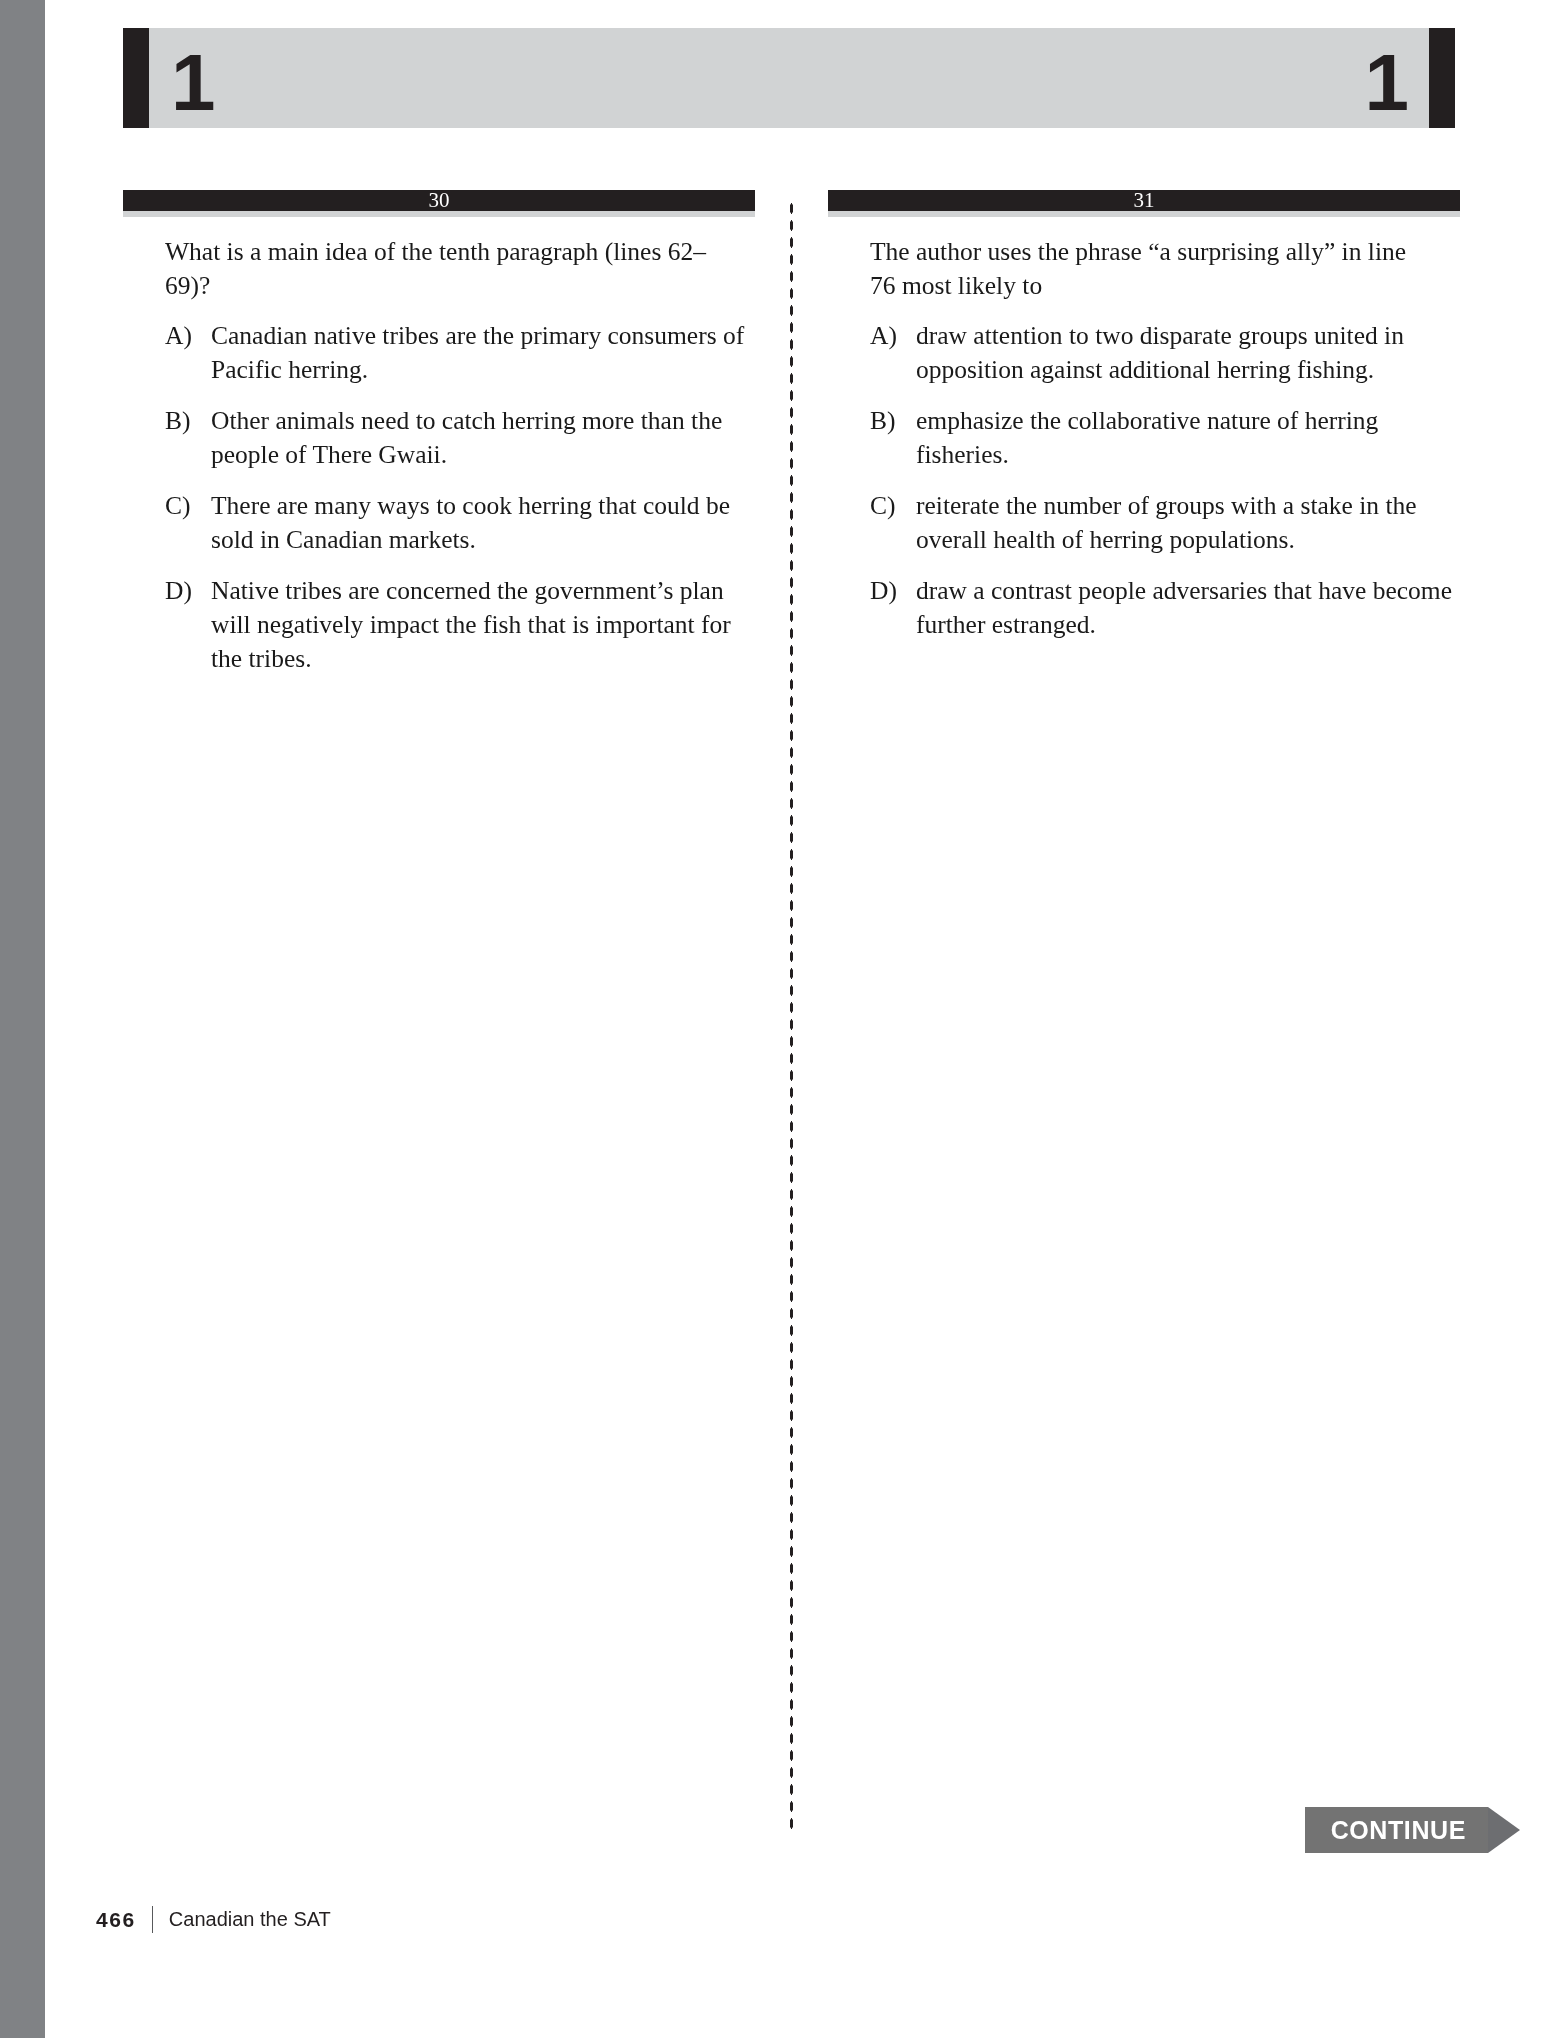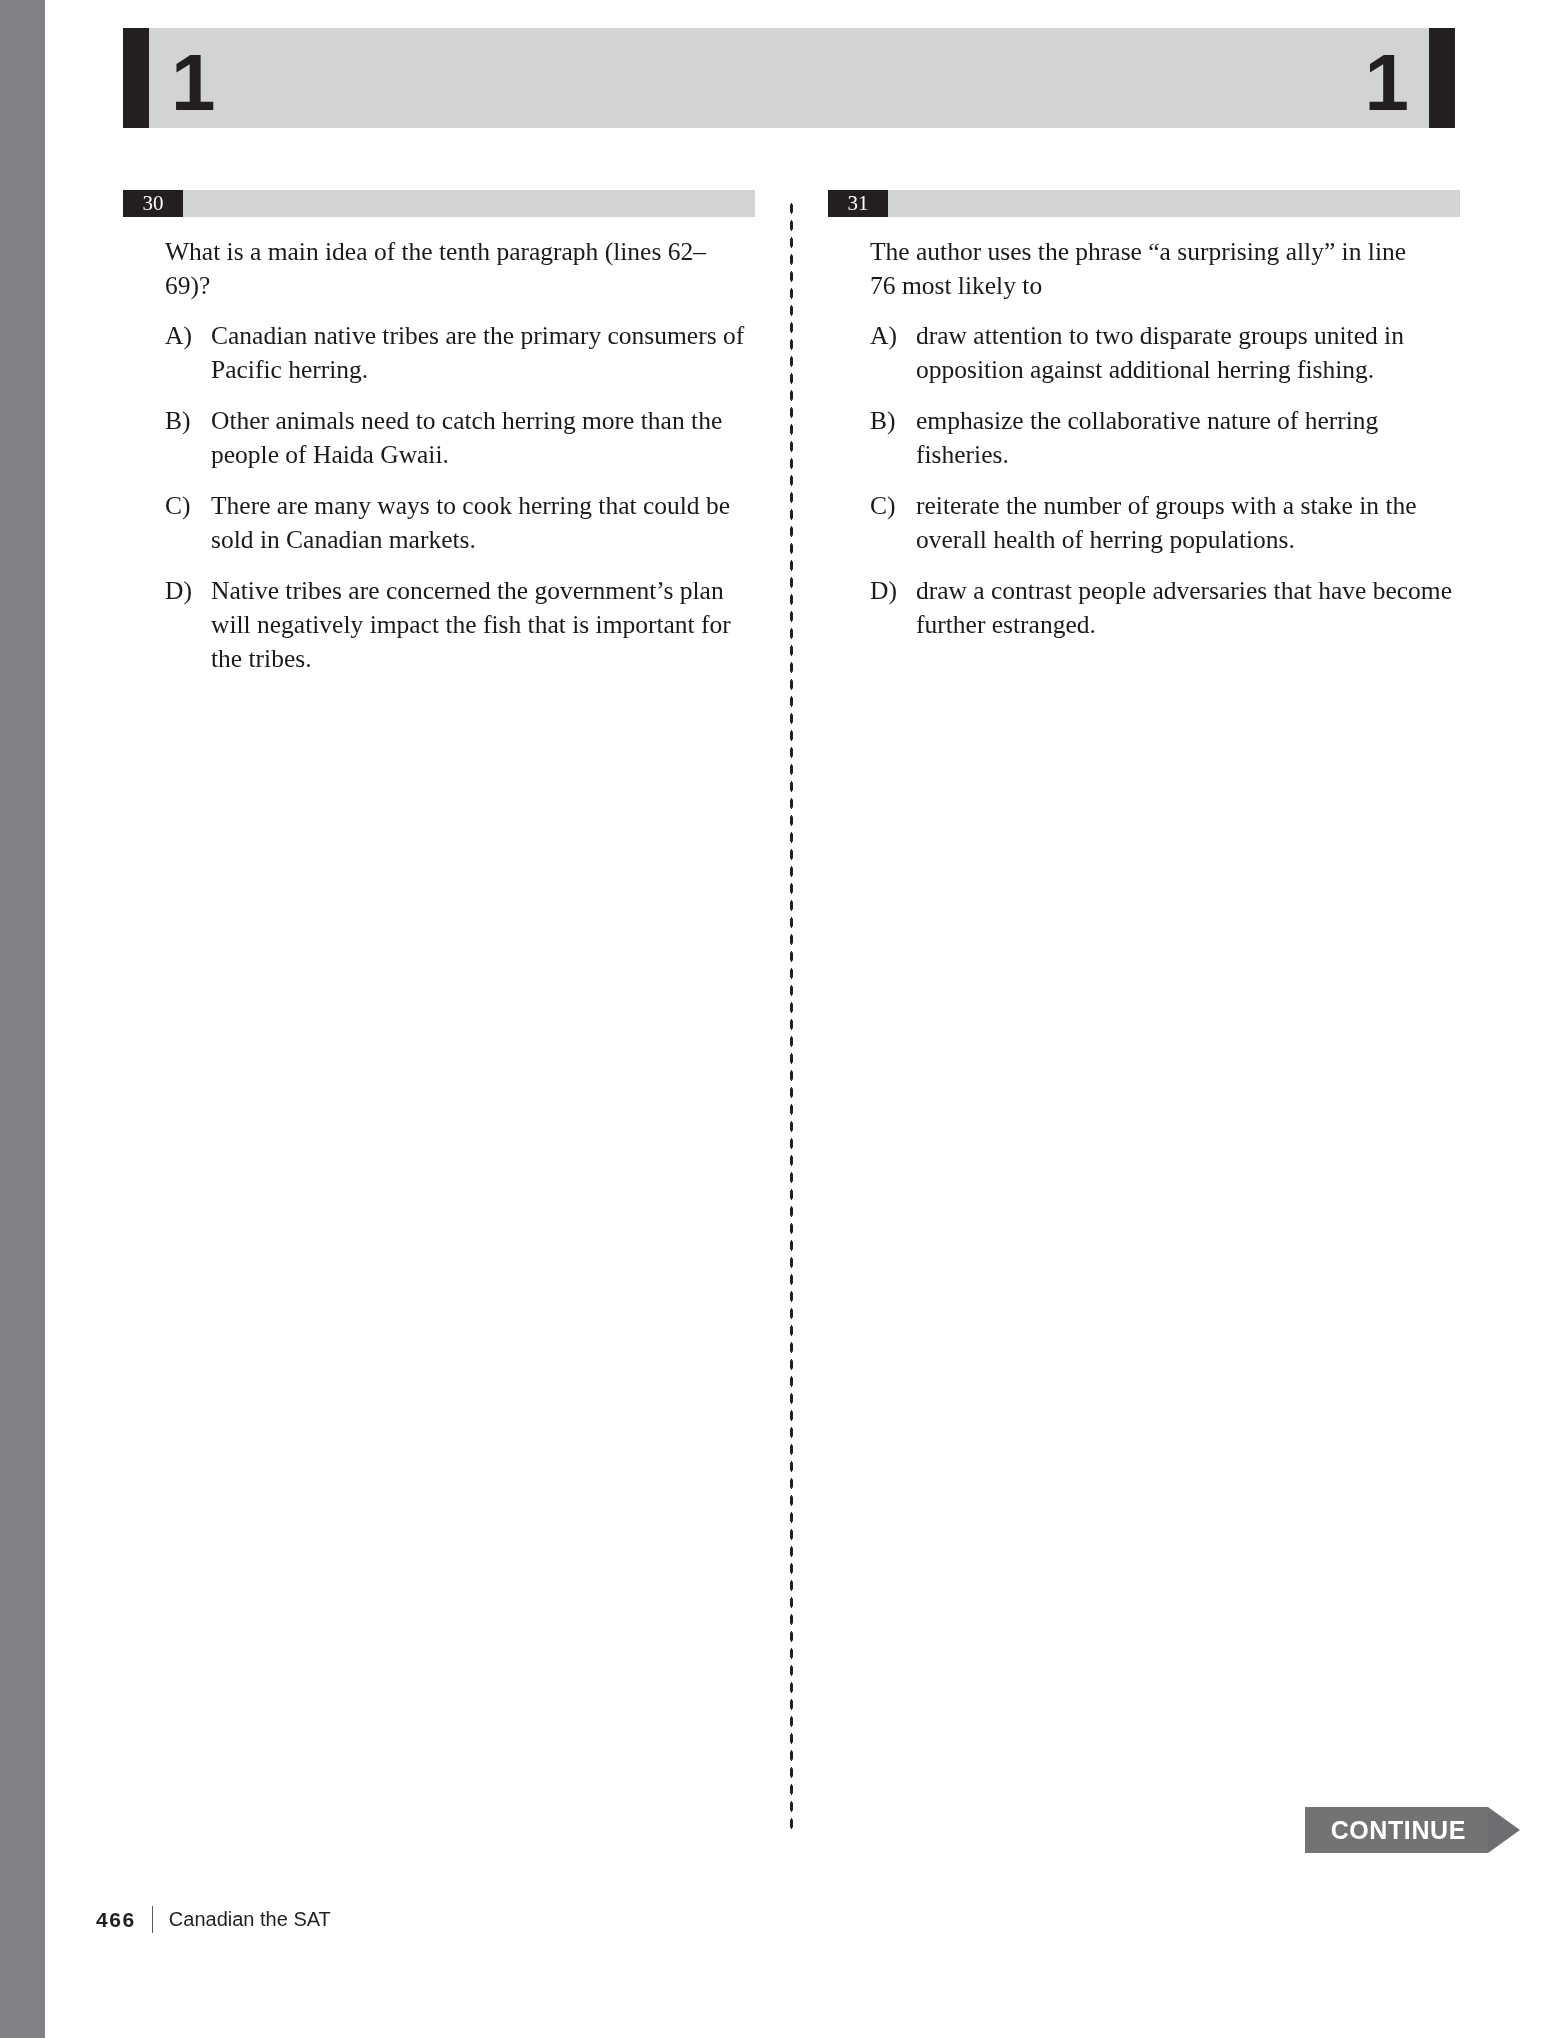--- a/index.html
+++ b/index.html
@@ -86,20 +86,21 @@
     background-size: 5px 17px;
     background-repeat: repeat-y;
   }
 
   
   .q-head {
     display: flex;
     align-items: stretch;
     height: 27px;
     margin-bottom: 18px;
+    flex-direction: column;
   }
   .q-badge {
     background: #231f20;
     color: #ffffff;
     min-width: 46px;
     padding: 0 7px;
     display: flex;
     align-items: center;
     justify-content: center;
     font-family: "Liberation Serif", serif;
@@ -219,21 +220,21 @@
       <div class="q-bar"></div>
     </div>
     <p class="q-stem">What is a main idea of the tenth paragraph (lines 62–69)?</p>
     <ul class="choices">
       <li class="choice">
         <span class="choice-letter">A)</span>
         <span class="choice-text">Canadian native tribes are the primary consumers of Pacific herring.</span>
       </li>
       <li class="choice">
         <span class="choice-letter">B)</span>
-        <span class="choice-text">Other animals need to catch herring more than the people of Haida Gwaii.</span>
+        <span class="choice-text">Other animals need to catch herring more than the people of There Gwaii.</span>
       </li>
       <li class="choice">
         <span class="choice-letter">C)</span>
         <span class="choice-text">There are many ways to cook herring that could be sold in Canadian markets.</span>
       </li>
       <li class="choice">
         <span class="choice-letter">D)</span>
         <span class="choice-text">Native tribes are concerned the government’s plan will negatively impact the fish that is important for the tribes.</span>
       </li>
     </ul>

